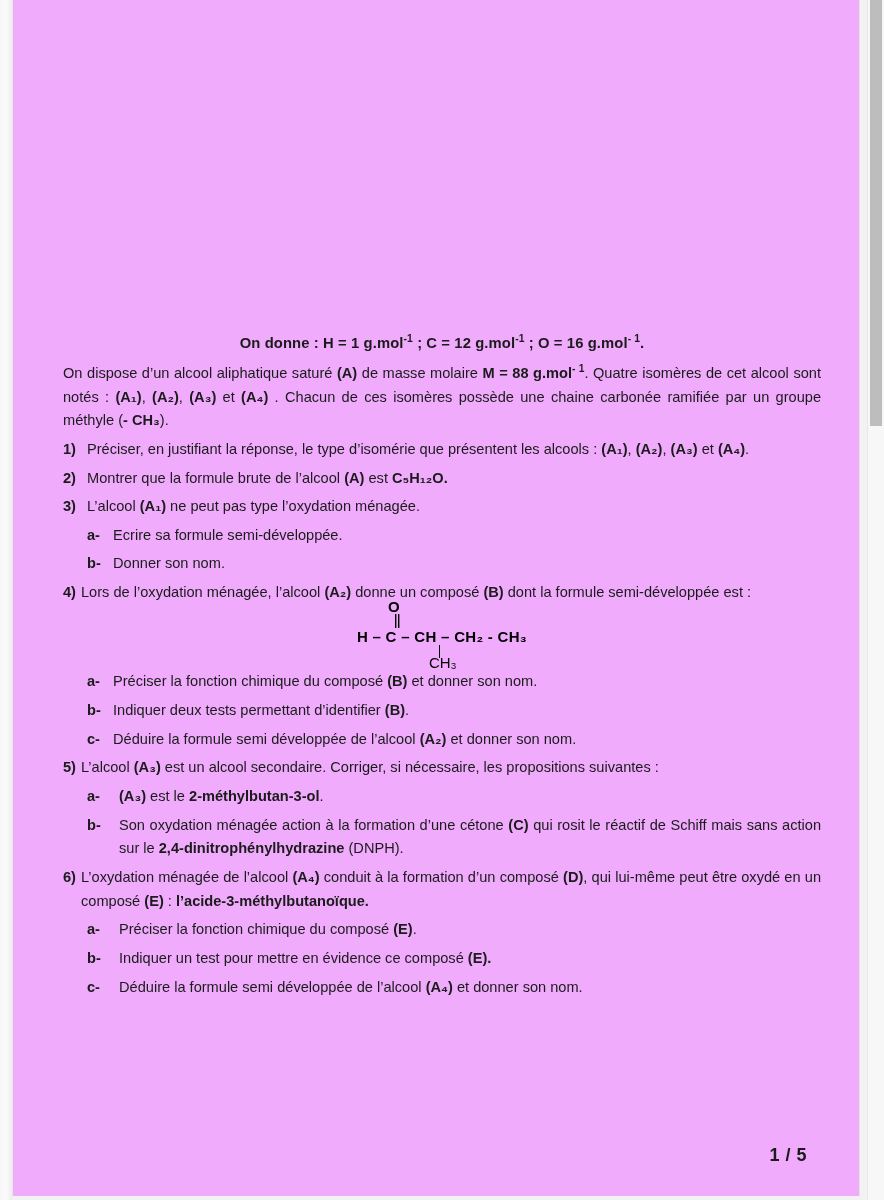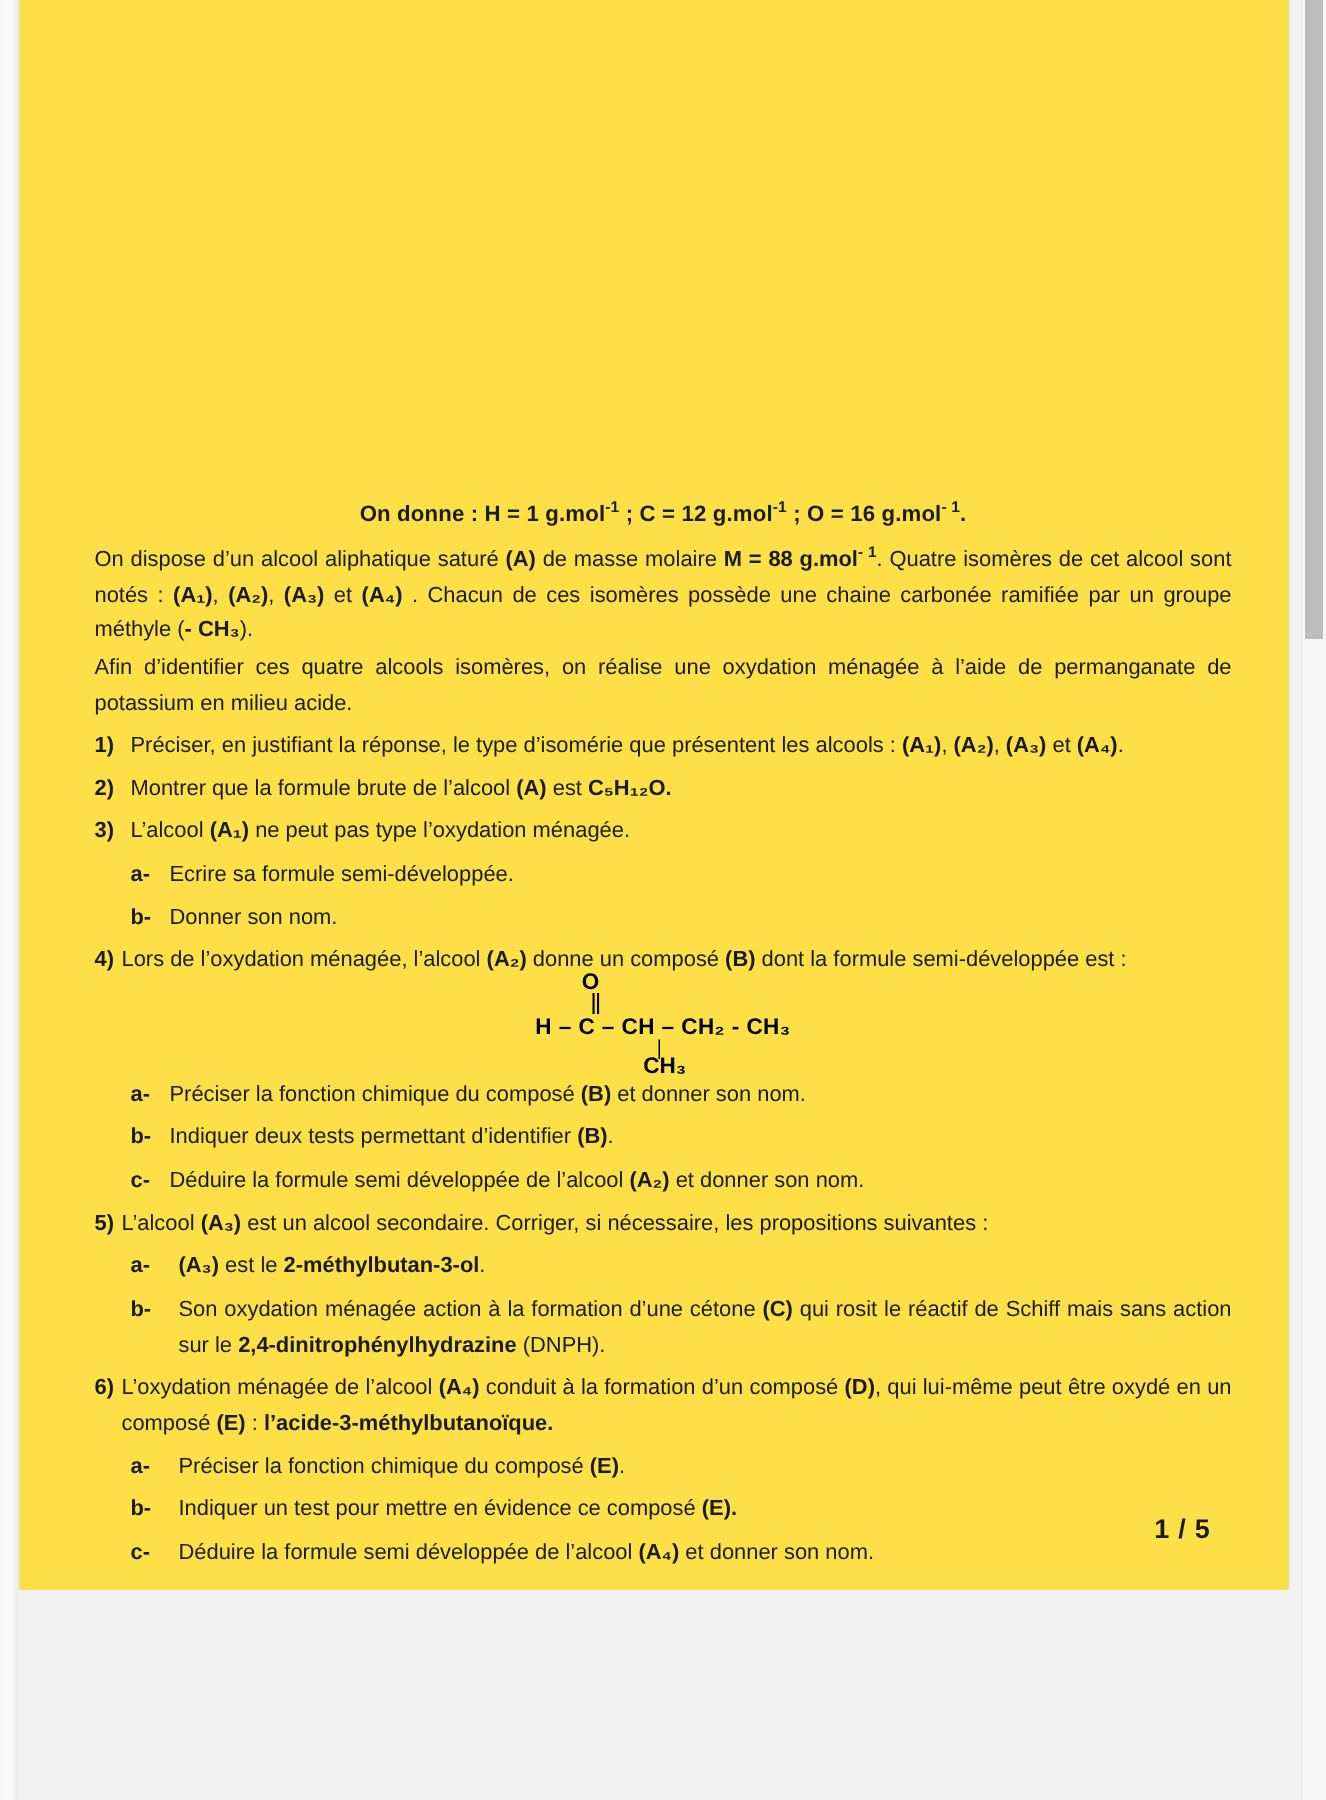--- a/index.html
+++ b/index.html
@@ -15,22 +15,22 @@
     font-family: "Liberation Sans", sans-serif;
     position: relative;
   }
 
   
   #page-sheet {
     position: absolute;
     left: 12px;
     top: 0;
     width: 848px;
-    height: 1060px;
-    background: #fde047;
+    height: 1196px;
+    background: #f0abfc;
     box-sizing: border-box;
     border-left: 1px solid #e6e6e6;
     border-right: 1px solid #e3e3e3;
     overflow: hidden;
   }
 
   
   #left-gutter {
     position: absolute;
     left: 0; top: 0;
@@ -152,21 +152,21 @@
     top: 16px;
     width: 1px;
     height: 13px;
     background: #000;
   }
   .chem-branch {
     position: absolute;
     left: 72px;
     top: 26px;
     font-size: 15px;
-    font-weight: bold;
+    font-weight: normal;
   }
 
   
   #page-footer {
     position: absolute;
     right: 52px;
     bottom: 30px;
     font-weight: bold;
     font-size: 18px;
     color: #1b1b1b;
@@ -181,21 +181,20 @@
 <div id="page-sheet">
 
   <div id="content">
 
     <div class="doc-heading">
       <span class="bold">On donne</span><span>  : H = 1 g.mol</span><sup>-1</sup><span> ;  C = 12 g.mol</span><sup>-1</sup><span> ; O = 16 g.mol</span><sup>- 1</sup><span>.</span>
     </div>
 
     <p class="para"><span>On dispose d’un alcool aliphatique saturé </span><span class="bold">(A)</span><span> de masse molaire </span><span class="bold">M = 88 g.mol</span><sup class="bold">- 1</sup><span>. Quatre isomères de cet alcool sont notés : </span><span class="bold">(A₁)</span><span>, </span><span class="bold">(A₂)</span><span>, </span><span class="bold">(A₃)</span><span> et </span><span class="bold">(A₄)</span><span> . Chacun de ces isomères possède une chaine carbonée ramifiée par un groupe méthyle (</span><span class="bold">- CH₃</span><span>).</span></p>
 
-    <p class="para">Afin d’identifier ces quatre alcools isomères, on réalise une oxydation ménagée à l’aide de permanganate de potassium en milieu acide.</p>
 
     <div class="item lvl1">
       <span class="marker">1)</span>
       <span class="body"><span>Préciser, en justifiant la réponse, le type d’isomérie que présentent les alcools : </span><span class="bold">(A₁)</span><span>, </span><span class="bold">(A₂)</span><span>, </span><span class="bold">(A₃)</span><span> et </span><span class="bold">(A₄)</span><span>.</span></span>
     </div>
 
     <div class="item lvl1">
       <span class="marker">2)</span>
       <span class="body"><span>Montrer que la formule brute de l’alcool </span><span class="bold">(A)</span><span> est </span><span class="bold">C₅H₁₂O.</span></span>
     </div>

